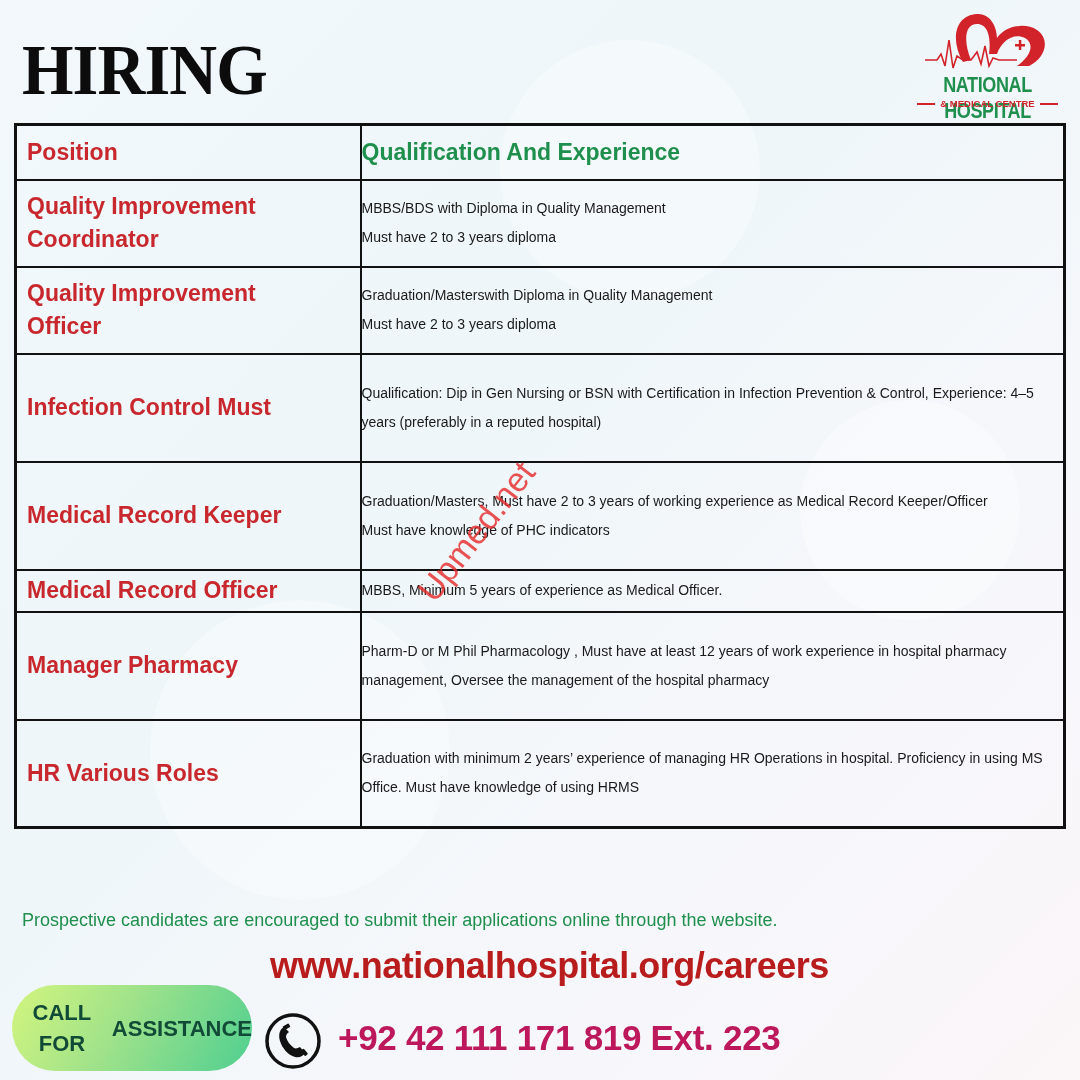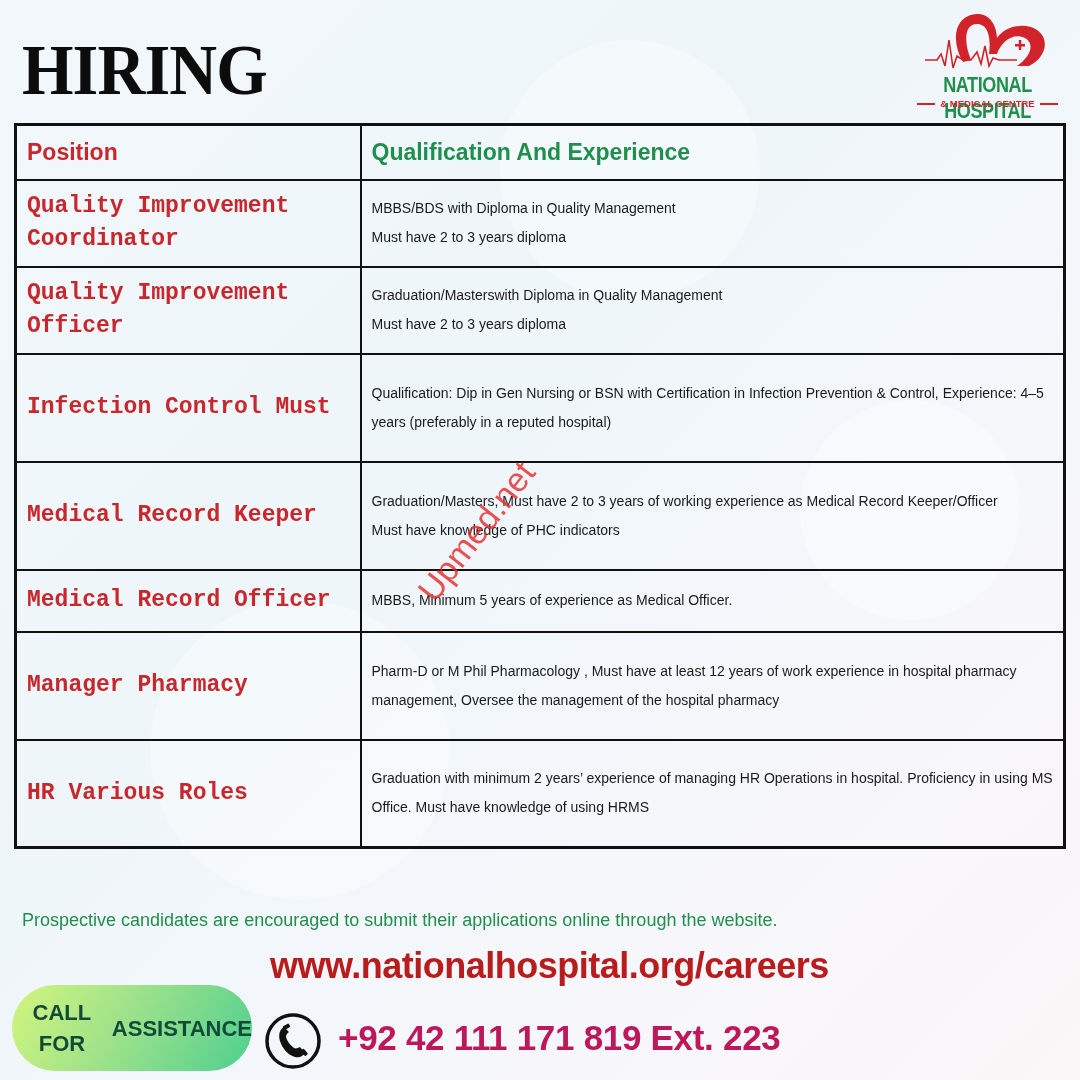--- a/index.html
+++ b/index.html
@@ -33,24 +33,24 @@
     }
 
     table.jobs {
       position: absolute; left: 14px; top: 123px; width: 1052px;
       border-collapse: collapse; border: 3px solid #111;
     }
     table.jobs td, table.jobs th {
       border: 2.5px solid #111; text-align: left; vertical-align: middle;
     }
     .col-pos { width: 345px; padding: 0 10px; }
-    .col-qual { padding: 0 10px; margin-left: 48px; }
+    .col-qual { padding: 0 0; margin-left: 48px; }
     th.col-pos { color: #c8282d; font-size: 23px; font-weight: bold; height: 55px; margin-top: 26px; }
     th.col-qual { color: #1f8f4d; font-size: 23px; font-weight: bold; }
-    td.col-pos { color: #c8282d; font-size: 23px; font-weight: bold; line-height: 33px; font-family: Liberation Mono, monospace; }
+    td.col-pos { color: #c8282d; font-size: 23px; font-weight: bold; line-height: 33px; }
     td.col-qual { color: #1a1a1a; font-size: 14px; line-height: 29px; white-space: pre-line; padding-top: 4px; padding-bottom: 4px; }
 
     .footer-text {
       position: absolute; left: 22px; top: 902px; width: 1040px;
       color: #1f8f4d; font-size: 18px; line-height: 37px;
     }
     .website {
       position: absolute; left: 270px; top: 945px;
       color: #b91c1c; font-size: 36px; font-weight: bold; letter-spacing: -0.5px;
     }
@@ -115,21 +115,21 @@
   </tr>
   <tr style="height:108px;">
     <td class="col-pos">Infection Control Must</td>
     <td class="col-qual">Qualification: Dip in Gen Nursing or BSN with Certification in Infection Prevention &amp; Control, Experience: 4–5 years (preferably in a reputed hospital)</td>
   </tr>
   <tr style="height:108px;">
     <td class="col-pos">Medical Record Keeper</td>
     <td class="col-qual">Graduation/Masters, Must have 2 to 3 years of working experience as Medical Record Keeper/Officer
 Must have knowledge of PHC indicators</td>
   </tr>
-  <tr style="height:62px;">
+  <tr style="height:42px;">
     <td class="col-pos">Medical Record Officer</td>
     <td class="col-qual">MBBS, Minimum 5 years of experience as Medical Officer.</td>
   </tr>
   <tr style="height:108px;">
     <td class="col-pos">Manager Pharmacy</td>
     <td class="col-qual">Pharm-D or M Phil Pharmacology , Must have at least 12 years of work experience in hospital pharmacy management, Oversee the management of the hospital pharmacy</td>
   </tr>
   <tr style="height:108px;">
     <td class="col-pos">HR Various Roles</td>
     <td class="col-qual">Graduation with minimum 2 years’ experience of managing HR Operations in hospital. Proficiency in using MS Office. Must have knowledge of using HRMS</td>

